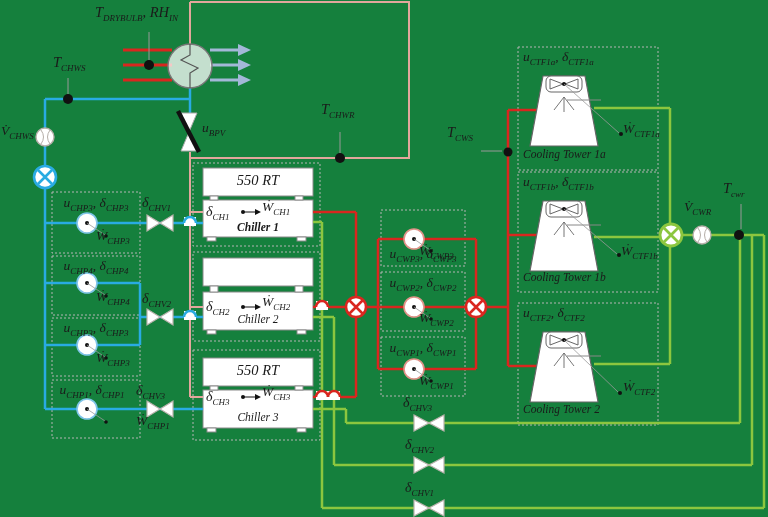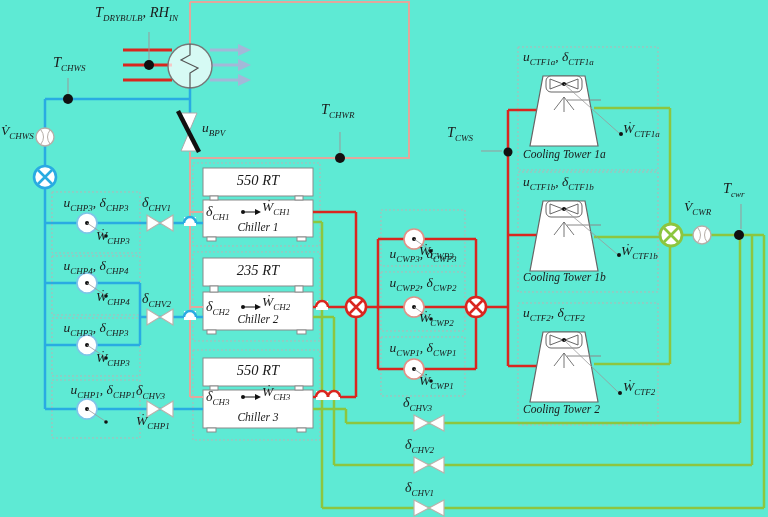--- a/index.html
+++ b/index.html
@@ -1,16 +1,16 @@
 <!DOCTYPE html>
 <html><head>
 <meta charset="utf-8">
 <style>
   html,body{margin:0;padding:0;background:#fff;}
-  .stage{position:relative;width:768px;height:517px;background:#5eead4;overflow:hidden;
+  .stage{position:relative;width:768px;height:517px;background:#15803d;overflow:hidden;
          font-family:"Liberation Serif",serif;color:#1a1a1a;}
   svg{position:absolute;left:0;top:0;}
   .lbl{position:absolute;font-style:italic;font-size:13.5px;line-height:1.05;white-space:nowrap;z-index:3;}
   .lbl sub{font-size:9px;line-height:0;}
   .s14{font-size:14.5px;}
   .name{font-size:11.5px;}
   .ctr{text-align:center;}
   .d{font-size:14px;}
 </style>
 </head>
@@ -311,33 +311,32 @@
 <div class="lbl" style="left:1px;top:124px;">V̇<sub>CHWS</sub></div>
 <div class="lbl" style="left:202px;top:121px;">u<sub>BPV</sub></div>
 <div class="lbl s14" style="left:321px;top:102px;">T<sub>CHWR</sub></div>
 
 <div class="lbl ctr" style="left:52px;top:196px;width:88px;">u<sub>CHP3</sub>, δ<sub>CHP3</sub></div>
 <div class="lbl" style="left:96px;top:229px;">Ẇ<sub>CHP3</sub></div>
 <div class="lbl ctr" style="left:52px;top:259px;width:88px;">u<sub>CHP4</sub>, δ<sub>CHP4</sub></div>
 <div class="lbl" style="left:96px;top:290px;">Ẇ<sub>CHP4</sub></div>
 <div class="lbl ctr" style="left:52px;top:321px;width:88px;">u<sub>CHP3</sub>, δ<sub>CHP3</sub></div>
 <div class="lbl" style="left:96px;top:351px;">Ẇ<sub>CHP3</sub></div>
-<div class="lbl ctr" style="left:59px;top:383px;width:88px;">u<sub>CHP1</sub>, δ<sub>CHP1</sub></div>
+<div class="lbl ctr" style="left:48px;top:383px;width:88px;">u<sub>CHP1</sub>, δ<sub>CHP1</sub></div>
 <div class="lbl" style="left:96px;top:414px;margin-left:40px;">Ẇ<sub>CHP1</sub></div>
 
 <div class="lbl d" style="left:142px;top:196px;">δ<sub>CHV1</sub></div>
 <div class="lbl d" style="left:142px;top:292px;">δ<sub>CHV2</sub></div>
 <div class="lbl d" style="left:136px;top:384px;">δ<sub>CHV3</sub></div>
 
 <div class="lbl ctr s14" style="left:203px;top:173px;width:110px;">550 RT</div>
 <div class="lbl d" style="left:206px;top:205px;">δ<sub>CH1</sub></div>
 <div class="lbl" style="left:262px;top:200px;">Ẇ<sub>CH1</sub></div>
-<div class="lbl ctr name" style="left:203px;top:221px;width:110px;">Chiller 1</div>
-
-<div class="lbl ctr s14" style="left:203px;top:263px;width:110px;">235 RT</div>
+<div class="lbl ctr name" style="left:203px;top:221px;width:110px;font-weight:bold;">Chiller 1</div>
+
 <div class="lbl d" style="left:206px;top:300px;">δ<sub>CH2</sub></div>
 <div class="lbl" style="left:262px;top:295px;">Ẇ<sub>CH2</sub></div>
 <div class="lbl ctr name" style="left:203px;top:313px;width:110px;">Chiller 2</div>
 
 <div class="lbl ctr s14" style="left:203px;top:363px;width:110px;">550 RT</div>
 <div class="lbl d" style="left:206px;top:390px;font-style:italic;">δ<sub>CH3</sub></div>
 <div class="lbl" style="left:262px;top:385px;">Ẇ<sub>CH3</sub></div>
 <div class="lbl ctr name" style="left:203px;top:411px;width:110px;">Chiller 3</div>
 
 <div class="lbl ctr" style="left:381px;top:212px;width:84px;margin-top:35px;">u<sub>CWP3</sub>, δ<sub>CWP3</sub></div>

